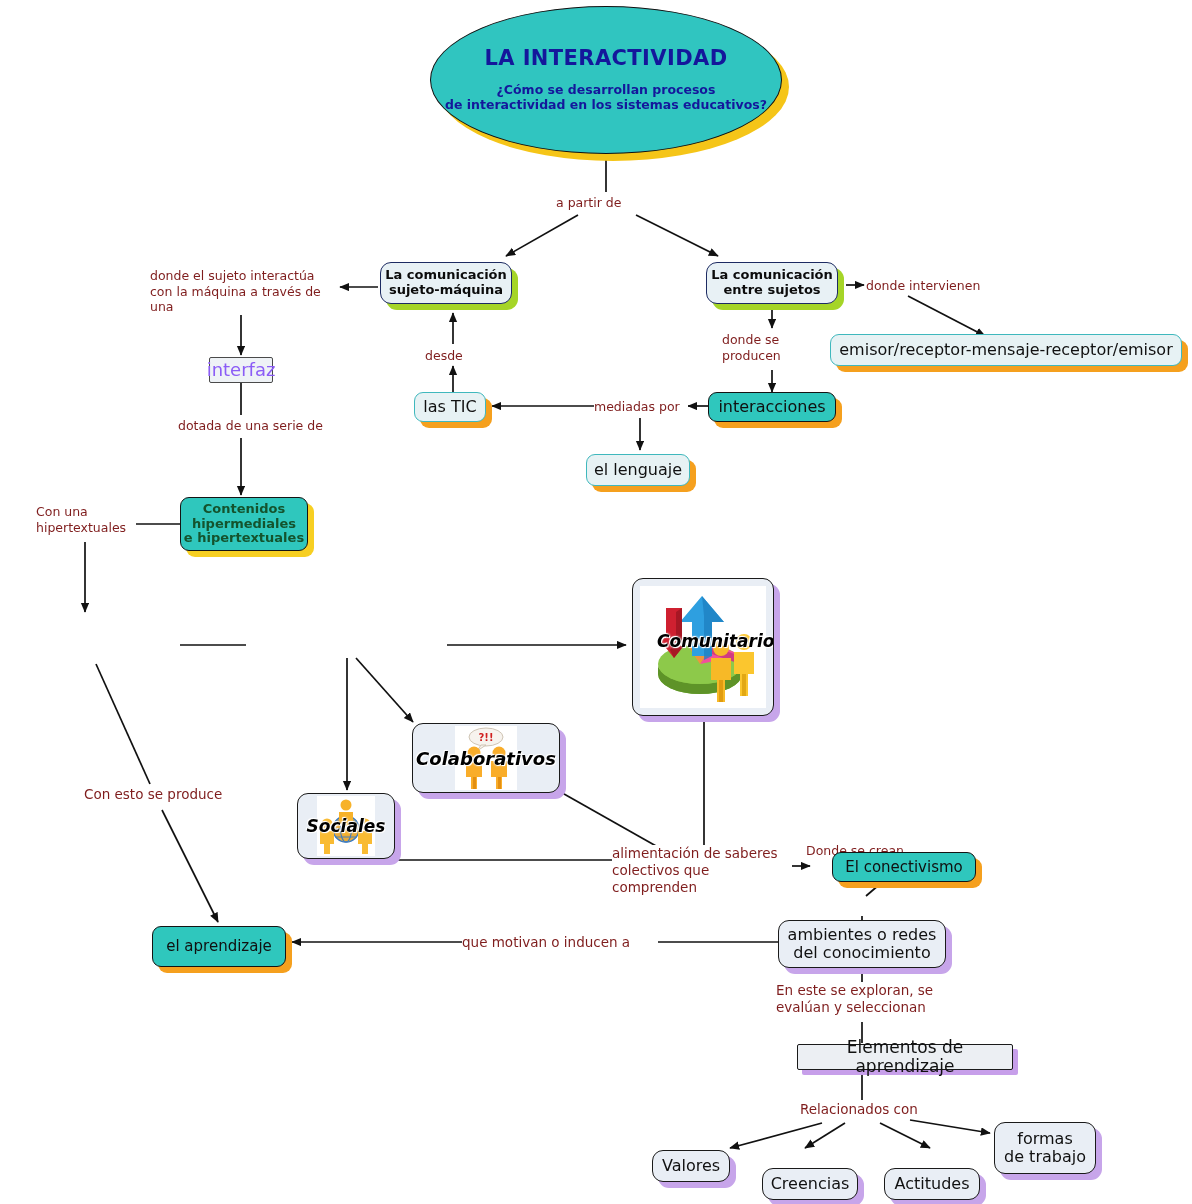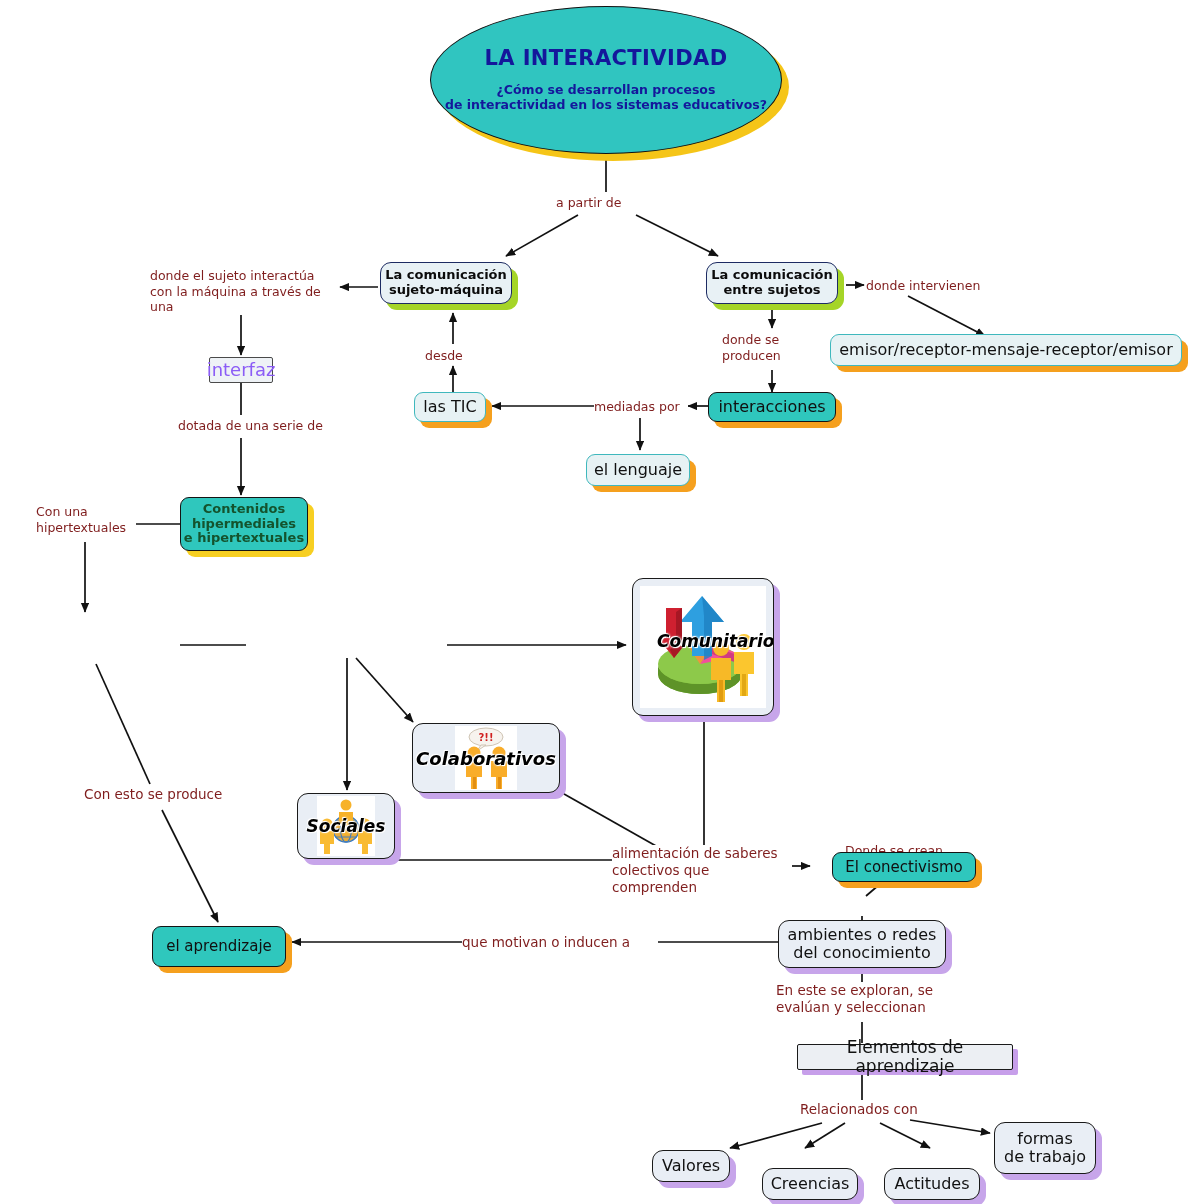--- a/index.html
+++ b/index.html
@@ -389,21 +389,21 @@
     <div class="cap" style="top:22px;font-size:17px;">Sociales</div>
   </div>
 
   <div class="link-label big" style="left:84px;top:786px;width:146px;">Con esto se produce</div>
 
   <div class="link-label big" style="left:612px;top:845px;width:180px;">alimentación de saberes
 colectivos que comprenden</div>
 
   <div class="node teal-orange sm" style="left:816px;top:852px;width:144px;height:30px;margin-left:16px;">El conectivismo</div>
 
-  <div class="link-label" style="left:806px;top:843px;width:112px;margin-left:39px;">Donde se crean</div>
+  <div class="link-label" style="left:806px;top:843px;width:112px;">Donde se crean</div>
 
   <div class="node ice-purple" style="left:778px;top:920px;width:168px;height:48px;">ambientes o redes
 del conocimiento</div>
 
   <div class="node teal-orange sm" style="left:152px;top:926px;width:134px;height:41px;">el aprendizaje</div>
 
   <div class="link-label big" style="left:462px;top:934px;width:196px;">que motivan o inducen a</div>
 
   <div class="link-label big" style="left:776px;top:982px;width:172px;">En este se exploran, se
 evalúan y  seleccionan</div>

